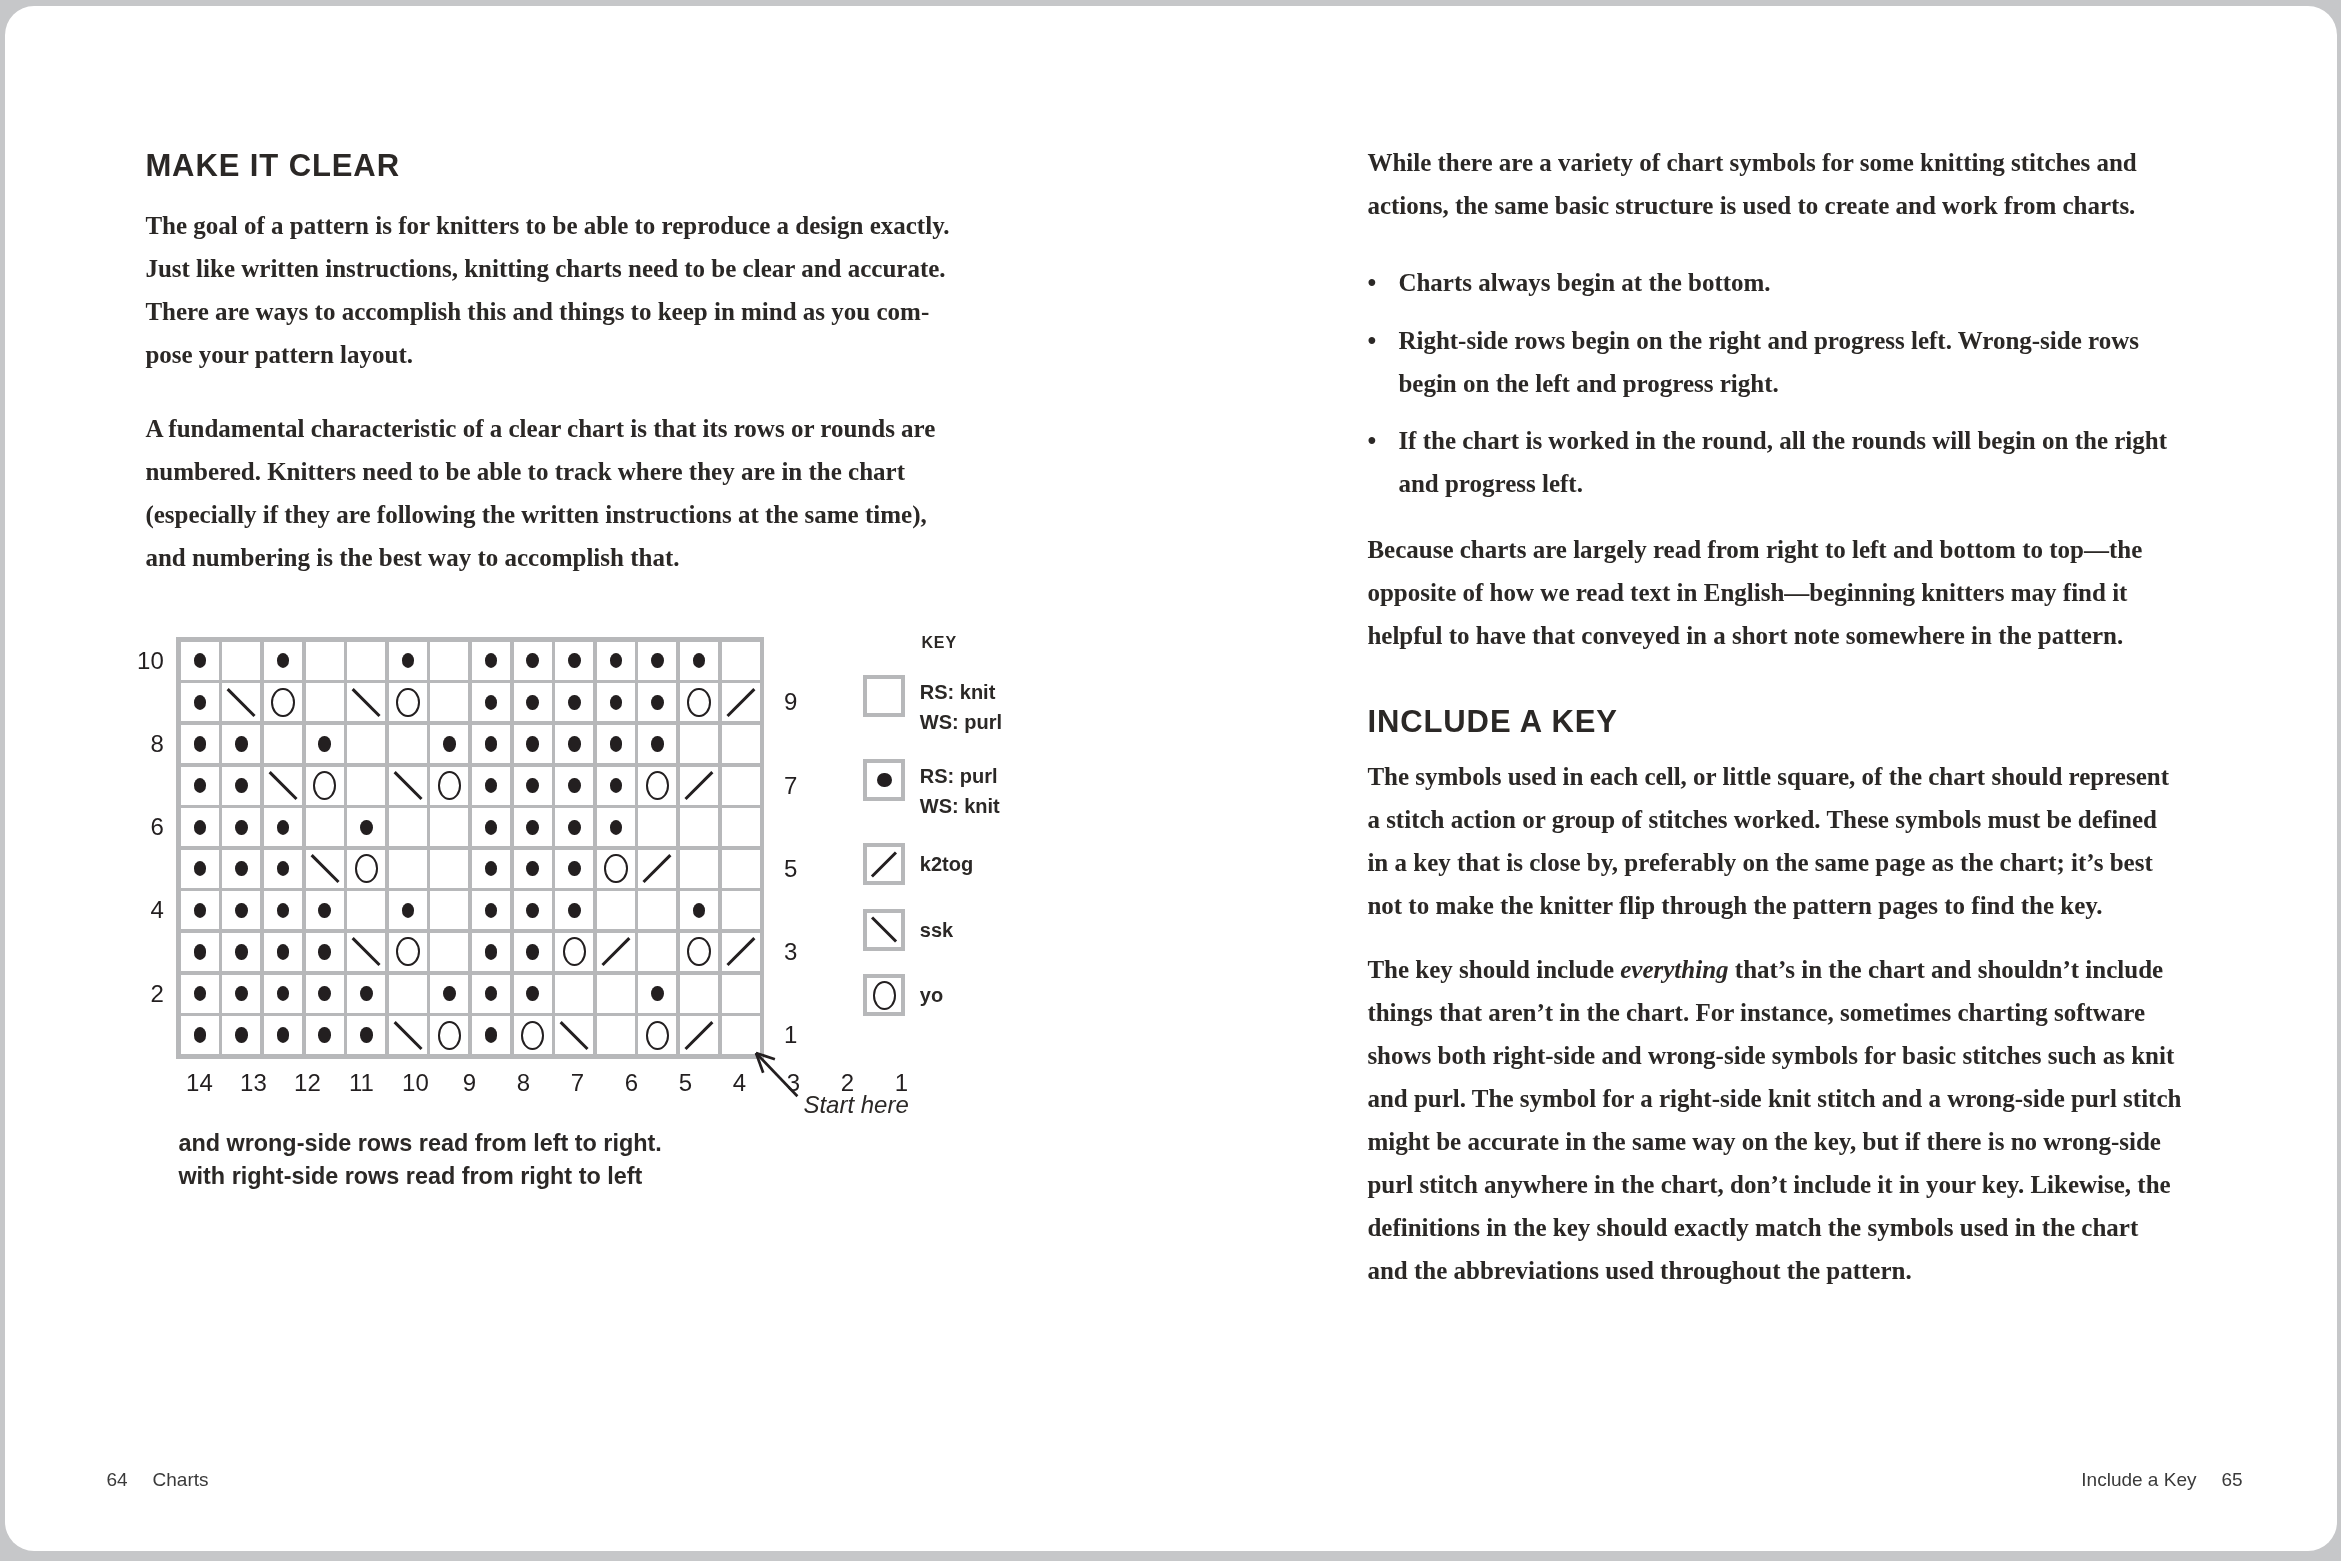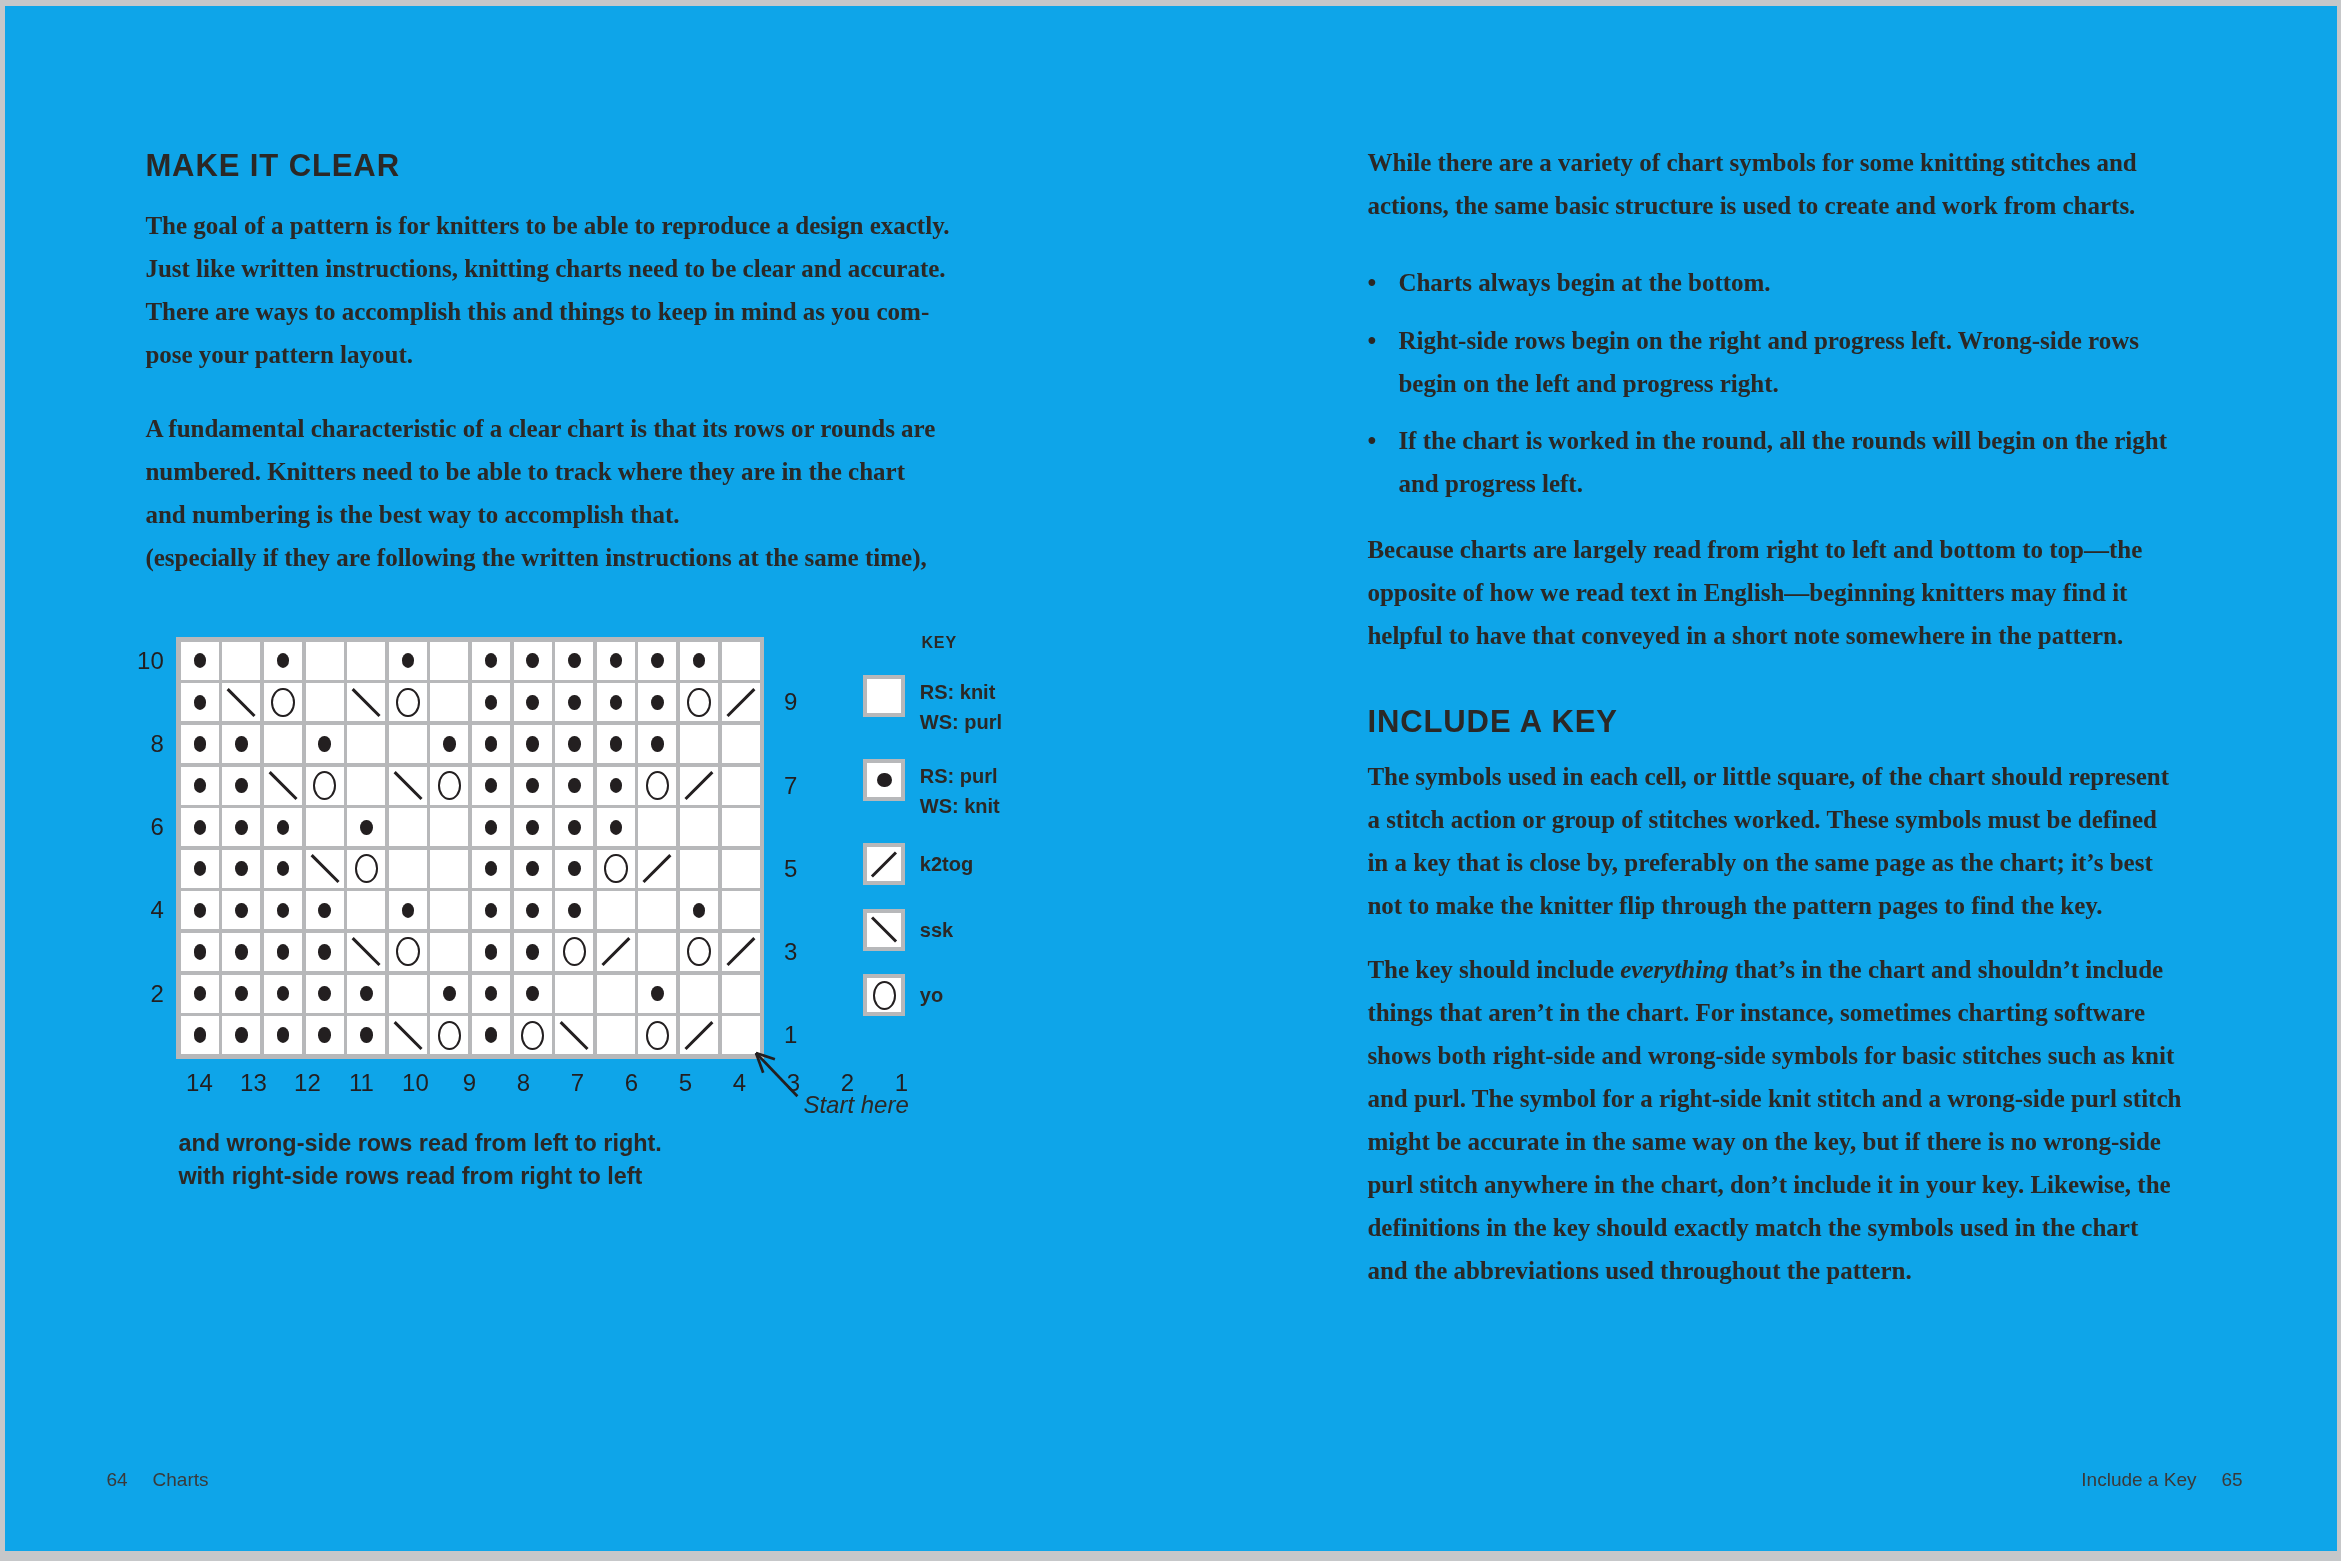--- a/index.html
+++ b/index.html
@@ -1,18 +1,18 @@
 <!DOCTYPE html>
 <html style="font-size:14.4px"><head>
 <meta charset="utf-8">
 <style>
   html,body{margin:0;padding:0;}
   body{background:#c6c7c9; font-family:"Liberation Sans",sans-serif;}
   .stage{position:relative;width:2342px;height:1561px;background:#c6c7c9;overflow:hidden;}
-  .paper{position:absolute;left:5.4px;top:6.3px;right:5.4px;bottom:10px;background:#0ea5e9;}
+  .paper{position:absolute;left:5.4px;top:6.3px;right:5.4px;bottom:10px;background:#ffffff;border-radius:29px;}
 
   
   .serif{font-family:"Liberation Serif",serif;color:#2b2826;}
   .sans{font-family:"Liberation Sans",sans-serif;color:#2b2826;}
   .line{white-space:nowrap;font-weight:bold;}
 
   .left-col{position:absolute;left:140px;top:142px;width:901px;}
   .h1{font-size:31px;font-weight:bold;letter-spacing:0.9px;color:#2b2826;}
   .body-par{font-size:25px;line-height:43px;}
   .par1{margin-top:20px;}
@@ -80,22 +80,22 @@
       <div class="h1 sans">MAKE IT CLEAR</div>
       <div class="body-par serif par1">
           <div class="line">The goal of a pattern is for knitters to be able to reproduce a design exactly.</div>
           <div class="line">Just like written instructions, knitting charts need to be clear and accurate.</div>
           <div class="line">There are ways to accomplish this and things to keep in mind as you com-</div>
           <div class="line">pose your pattern layout.</div>
         </div>
       <div class="body-par serif par2">
           <div class="line">A fundamental characteristic of a clear chart is that its rows or rounds are</div>
           <div class="line">numbered. Knitters need to be able to track where they are in the chart</div>
+          <div class="line">(especially if they are following the written instructions at the same time),</div>
           <div class="line">and numbering is the best way to accomplish that.</div>
-          <div class="line">(especially if they are following the written instructions at the same time),</div>
         </div>
     </div>
 
     <div class="chart">
       <div class="chart-main">
         <div class="row-labels left sans" id="row-labels-left">
             <div class="row-label">10</div>
             <div class="row-label"></div>
             <div class="row-label">8</div>
             <div class="row-label"></div>

